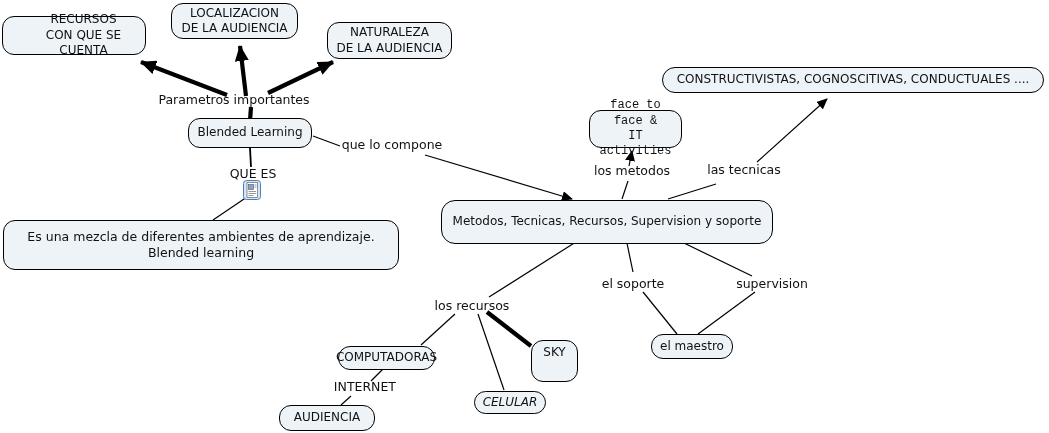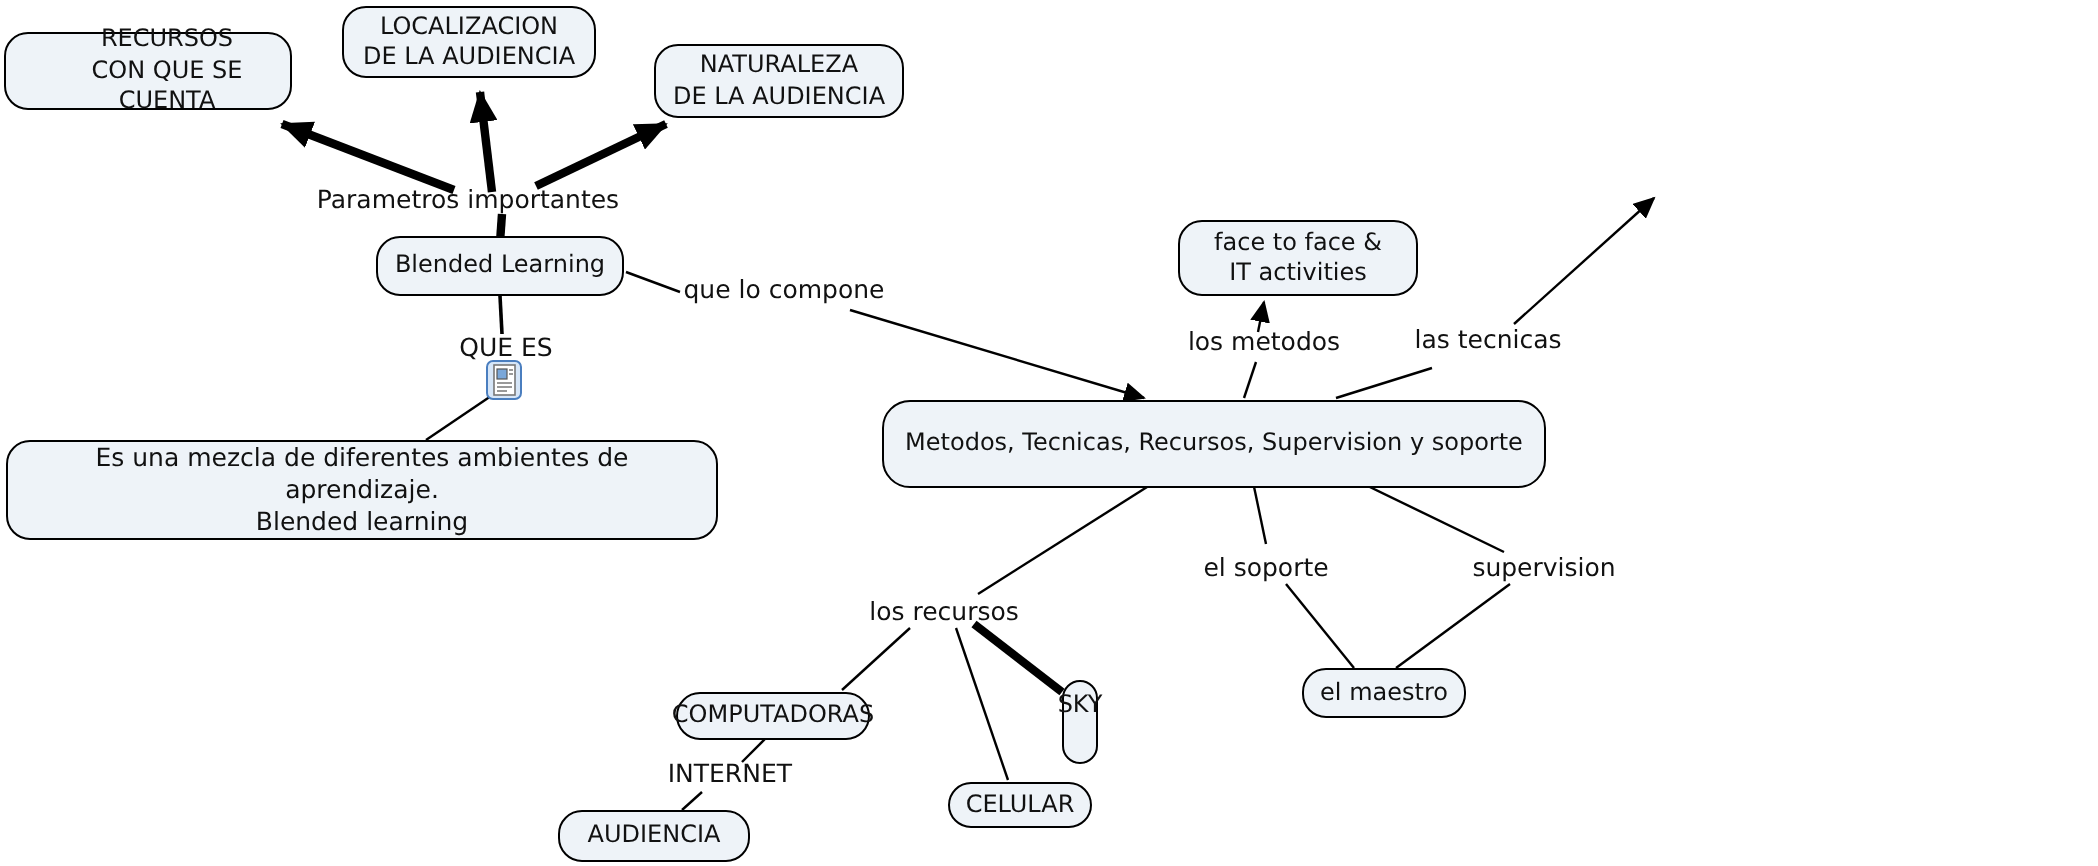--- a/index.html
+++ b/index.html
@@ -95,34 +95,35 @@
 CON QUE SE CUENTA</div>
 
   <div class="box" style="left:171px; top:3px;   width:127px; height:36px;">LOCALIZACION
 DE LA AUDIENCIA</div>
 
   <div class="box" style="left:327px; top:22px;  width:125px; height:37px;">NATURALEZA
 DE LA AUDIENCIA</div>
 
   <div class="box" style="left:188px; top:118px; width:124px; height:30px;">Blended Learning</div>
 
+  <div class="box" style="left:662px; top:67px;  width:382px; height:26px; border-radius:13px;">CONSTRUCTIVISTAS, COGNOSCITIVAS, CONDUCTUALES ....</div>
 
-  <div class="box" style="left:589px; top:110px; width:120px;  height:38px;">face to face &amp;
+  <div class="box" style="left:589px; top:110px; width:93px;  height:38px;font-family:Liberation Mono, monospace;">face to face &amp;
 IT activities</div>
 
   <div class="box" style="left:441px; top:200px; width:332px; height:44px; border-radius:14px;text-align:center;">Metodos, Tecnicas, Recursos, Supervision y soporte</div>
 
-  <div class="box def-text" style="left:3px; top:220px; width:356px; height:50px;">Es una mezcla de diferentes ambientes de aprendizaje.
+  <div class="box def-text" style="left:3px; top:220px; width:396px; height:50px;">Es una mezcla de diferentes ambientes de aprendizaje.
 Blended learning</div>
 
   <div class="box" style="left:338px; top:346px; width:97px; height:24px;">COMPUTADORAS</div>
 
-  <div class="box top-align" style="left:531px; top:340px; width:18px; height:42px;">SKY</div>
+  <div class="box top-align" style="left:531px; top:340px; width:47px; height:42px;">SKY</div>
 
-  <div class="box" style="left:474px; top:391px; width:72px; height:23px;">CELULAR</div>
+  <div class="box" style="left:474px; top:391px; width:72px; height:23px;font-style:italic;">CELULAR</div>
 
   <div class="box" style="left:279px; top:405px; width:96px; height:26px;">AUDIENCIA</div>
 
   <div class="box" style="left:651px; top:334px; width:82px; height:25px;">el maestro</div>
 
   <div class="tag" style="left:158px; top:93px;  width:152px;">Parametros importantes</div>
 
   <div class="tag" style="left:222px; top:167px; width:62px;">QUE ES</div>
 
   <div class="tag" style="left:340px; top:138px; width:104px;">que lo compone</div>

